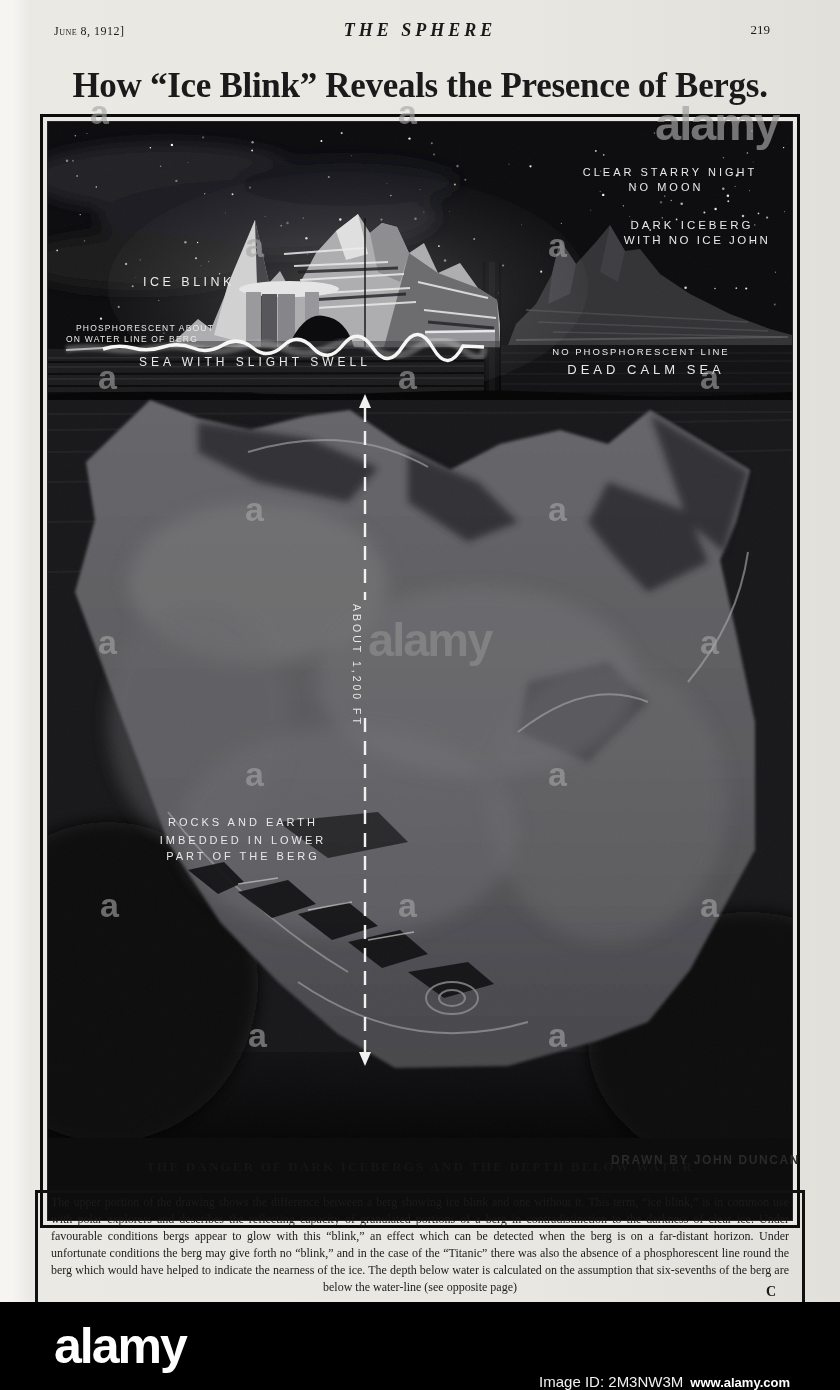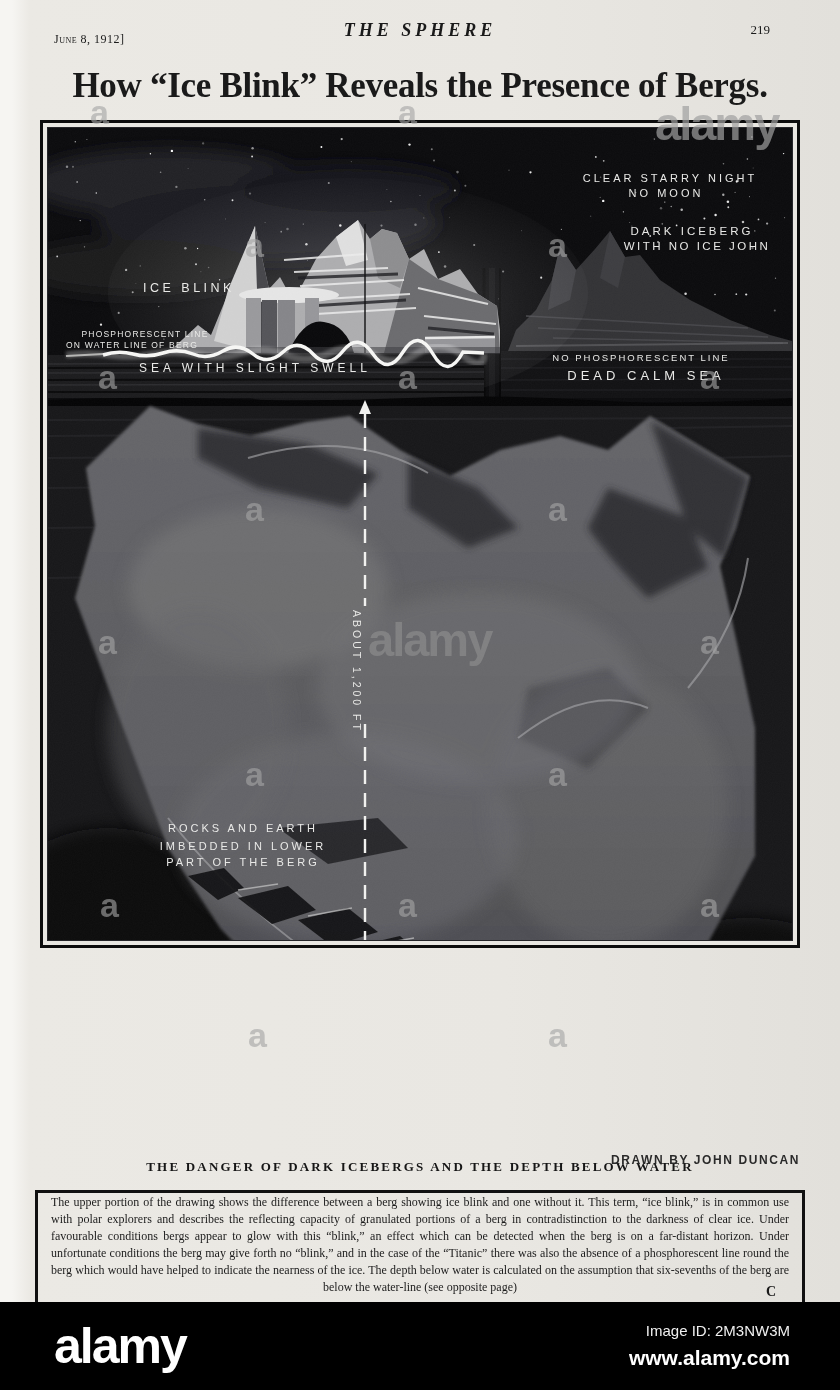--- a/index.html
+++ b/index.html
@@ -2,26 +2,26 @@
 <html><head>
 <meta charset="utf-8">
 <style>
   html,body{margin:0;padding:0;}
   .page{
     position:relative;width:840px;height:1390px;overflow:hidden;
     background:linear-gradient(90deg,#f6f5f2 0px,#f6f5f2 12px,#ebe9e4 30px,#e9e7e2 60%,#e2e0db 100%);
     font-family:"Liberation Serif",serif;color:#1a1a1a;
   }
   
-  .hdr-date{position:absolute;left:54px;top:32px;font-size:12px;letter-spacing:.5px;font-variant:small-caps;}
+  .hdr-date{position:absolute;left:54px;top:24px;font-size:12px;letter-spacing:.5px;font-variant:small-caps;}
   .hdr-mast{position:absolute;left:0;right:0;top:20px;text-align:center;font-size:18px;font-style:italic;font-weight:bold;letter-spacing:4px;}
   .hdr-page{position:absolute;right:70px;top:22px;font-size:13px;}
   .title{position:absolute;left:0;right:0;top:50px;text-align:center;font-size:35px;font-weight:bold;letter-spacing:-.3px;}
   
-  .figure{position:absolute;left:40px;top:120px;width:760px;height:828px;box-sizing:border-box;border:3px solid #0c0c0c;background:#e9e7e2;}
+  .figure{position:absolute;left:40px;top:114px;width:760px;height:1114px;box-sizing:border-box;border:3px solid #0c0c0c;background:#e9e7e2;}
   .frame2{position:absolute;left:4px;top:4px;right:4px;bottom:4px;border:1px solid #26262a;background:#0d0d0e;overflow:hidden;}
   .art{position:absolute;left:0;top:0;width:744px;height:1016px;}
   .art svg{position:absolute;left:0;top:0;}
   
   .lbl{position:absolute;color:#e9e9e7;font-family:"Liberation Sans",sans-serif;white-space:nowrap;}
   .ctr{transform:translateX(-50%);}
   .lbl-clear1{left:622px;top:44px;font-size:11px;letter-spacing:3px;}
   .lbl-clear2{left:618px;top:59px;font-size:11px;letter-spacing:3px;}
   .lbl-dark1{left:644px;top:97px;font-size:11.5px;letter-spacing:3px;}
   .lbl-dark2{left:649px;top:112px;font-size:11.5px;letter-spacing:2.5px;}
@@ -42,23 +42,23 @@
   .descbox{position:absolute;left:35px;top:1190px;width:770px;box-sizing:border-box;border:3px solid #111;padding:1px 13px 9px 13px;background:transparent;}
   .descbox p{margin:0;font-size:12px;line-height:1.42;text-align:justify;text-align-last:center;color:#1c1c1c;}
   .sig{position:absolute;left:766px;top:1284px;font-size:14px;font-weight:bold;}
   
   .wm{position:absolute;font-family:"Liberation Sans",sans-serif;font-weight:bold;color:rgba(165,165,165,.62);pointer-events:none;z-index:5;}
   .wm-big{font-size:47px;letter-spacing:-2px;line-height:1;color:rgba(160,160,160,.7);}
   .wm-a{font-size:34px;line-height:1;}
   
   .bar{position:absolute;left:0;top:1302px;width:840px;height:88px;background:#000;display:flex;align-items:center;z-index:6;}
   .bar-logo{margin-left:54px;color:#fff;font-family:"Liberation Sans",sans-serif;font-weight:bold;font-size:50px;letter-spacing:-2px;line-height:1;}
-  .bar-right{position:absolute;right:50px;top:0;bottom:0;display:flex;flex-direction:column;justify-content:center;align-items:flex-end;gap:7px;font-family:"Liberation Sans",sans-serif;}
+  .bar-right{position:absolute;right:50px;top:0;bottom:0;display:flex;flex-direction:row;justify-content:center;align-items:flex-end;gap:7px;font-family:"Liberation Sans",sans-serif;}
   .bar-id{color:#f0f0f0;font-size:15px;}
-  .bar-url{color:#fff;font-size:21px;font-weight:bold;}
+  .bar-url{color:#fff;font-size:13px;font-weight:bold;}
 </style>
 </head>
 <body>
 
 <div class="page">
 
   <div class="hdr-date">June 8, 1912]</div>
   <div class="hdr-mast">THE SPHERE</div>
   <div class="hdr-page">219</div>
   <h1 class="title" style="margin:16px">How “Ice Blink” Reveals the Presence of Bergs.</h1>
@@ -419,21 +419,21 @@
           <polygon points="317,944 311,930 323,930" fill="#f2f2f0"></polygon>
 
           <rect x="0" y="0" width="744" height="1016" filter="url(#grain)" opacity="0.055"></rect>
         </svg>
 
         <div class="lbl ctr lbl-clear1">CLEAR STARRY NIGHT</div>
         <div class="lbl ctr lbl-clear2">NO MOON</div>
         <div class="lbl ctr lbl-dark1">DARK ICEBERG</div>
         <div class="lbl ctr lbl-dark2">WITH NO ICE JOHN</div>
         <div class="lbl lbl-iceblink">ICE BLINK</div>
-        <div class="lbl ctr lbl-phos1">PHOSPHORESCENT LINE</div>
+        <div class="lbl ctr lbl-phos1">PHOSPHORESCENT ABOUT</div>
         <div class="lbl ctr lbl-phos2">ON WATER LINE OF BERG</div>
         <div class="lbl ctr lbl-swell">SEA WITH SLIGHT SWELL</div>
         <div class="lbl ctr lbl-nophos">NO PHOSPHORESCENT LINE</div>
         <div class="lbl ctr lbl-calm">DEAD CALM SEA</div>
         <div class="lbl lbl-depth">ABOUT 1,200 FT</div>
         <div class="lbl ctr lbl-rocks1">ROCKS AND EARTH</div>
         <div class="lbl ctr lbl-rocks2">IMBEDDED IN LOWER</div>
         <div class="lbl ctr lbl-rocks3">PART OF THE BERG</div>
       </div>
     </div>

